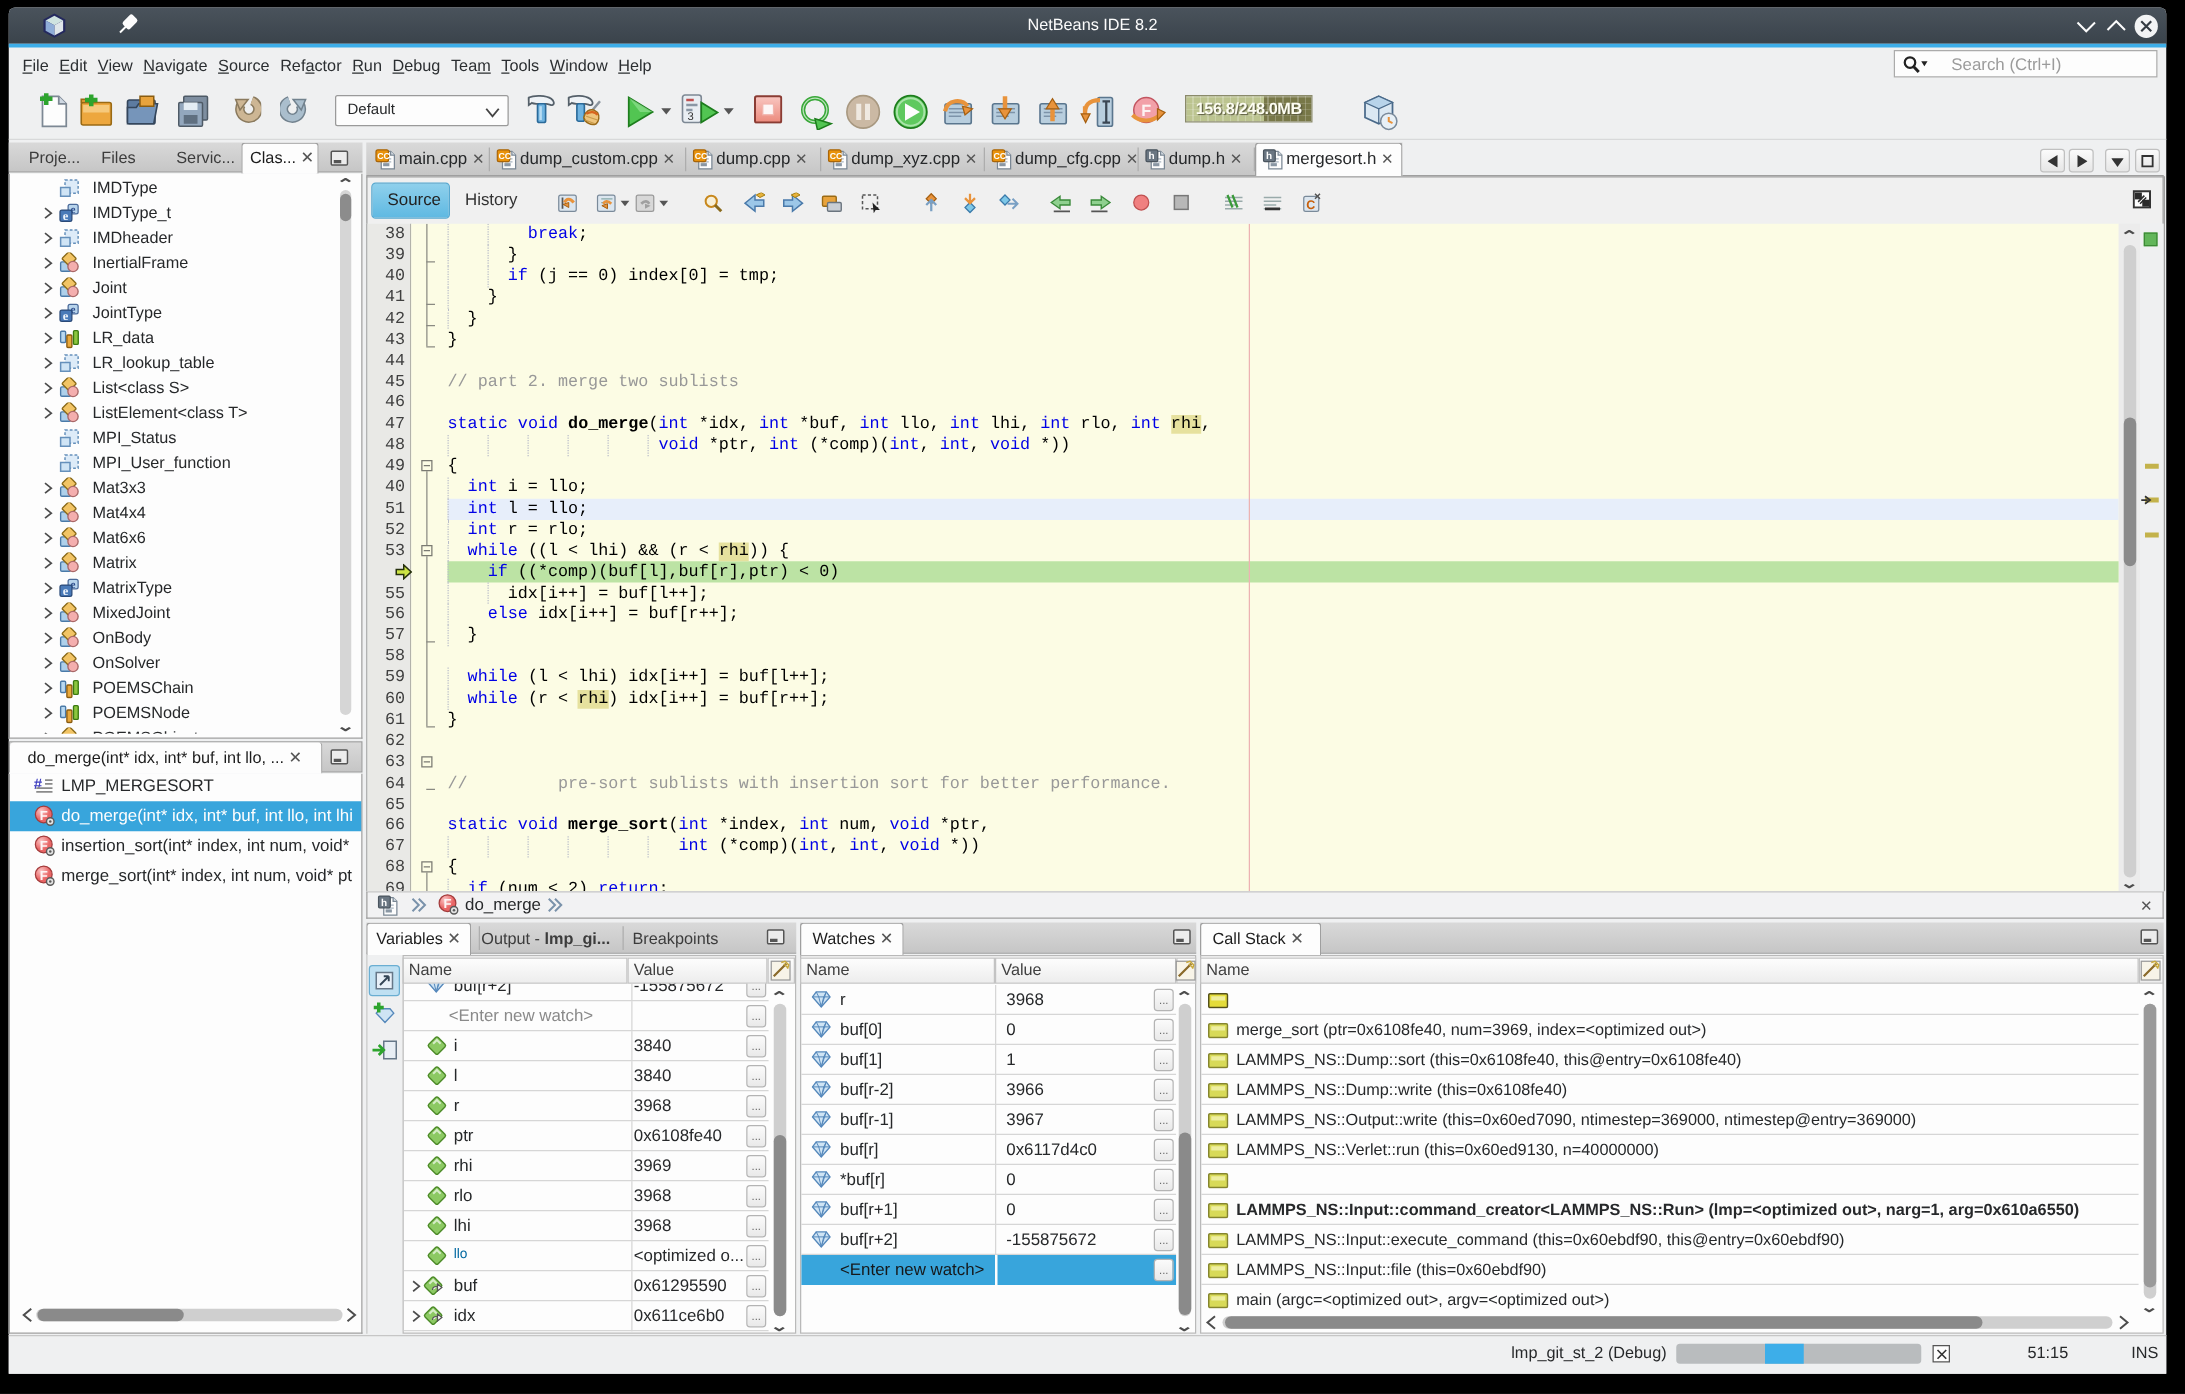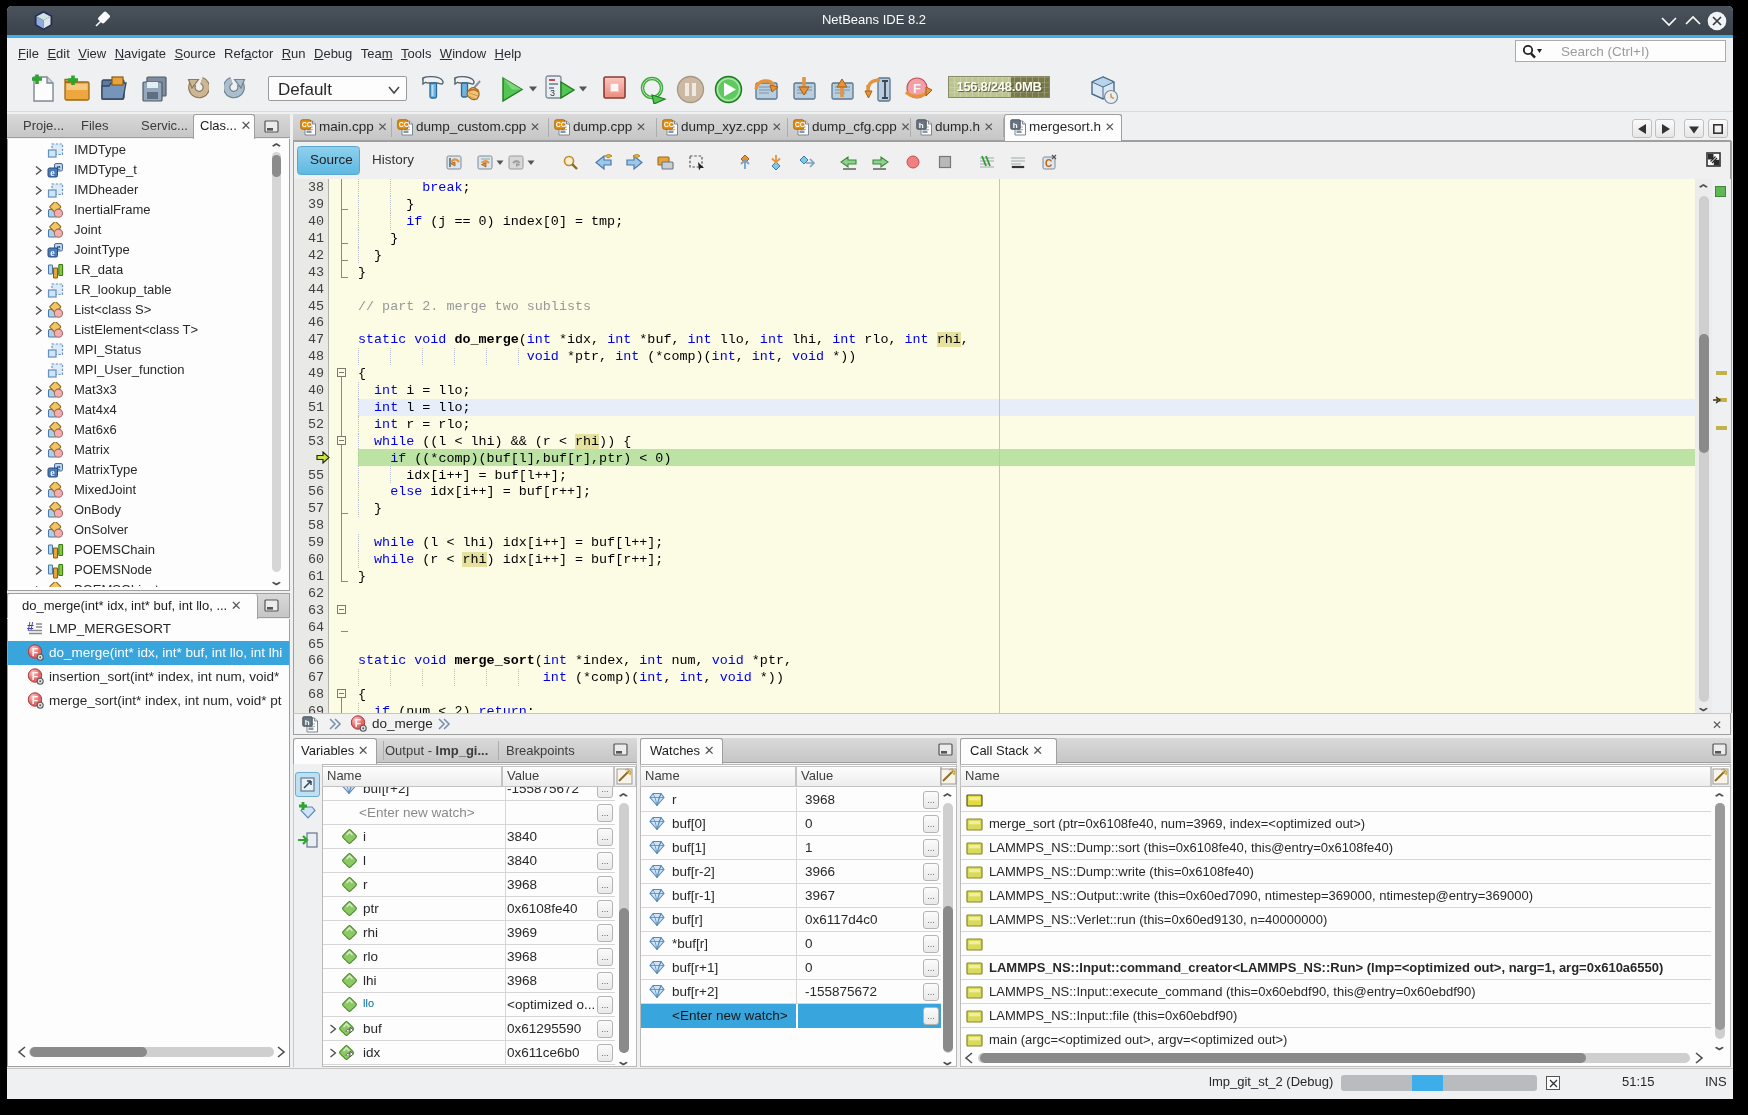--- a/index.html
+++ b/index.html
@@ -111,21 +111,21 @@
 <div class="a" style="left:224px;top:76px">
     <svg width="22" height="23" viewBox="0 0 22 23">
 <g transform="scale(-1,1) translate(-22,0)">
 <path d="M6 7.5 A 7.2 7.2 0 1 0 14.5 4.5" fill="none" stroke="#72828e" stroke-width="7.6"></path>
 <path d="M6 7.5 A 7.2 7.2 0 1 0 14.5 4.5" fill="none" stroke="#aabecd" stroke-width="5.2"></path>
 <path d="M1.5 3.5 L11.5 3.5 L5 12 Z" fill="#aabecd" stroke="#72828e" stroke-width="1.2"></path>
 </g>
     </svg>
   </div>
 <div class="a" style="left:268px;top:76px;width:139px;height:25px;background:#fdfdfd;border:1px solid #9a9a9a;border-radius:2px">
-<div class="a" style="left:9px;top:3px;font-size:17px;color:#26282a">Default</div>
+<div class="a" style="left:9px;top:3px;font-size:12px;color:#26282a">Default</div>
 <svg class="a" style="left:118px;top:8px" width="14" height="10" viewBox="0 0 14 10">
       <path d="M2 2 L7 8 L12 2" stroke="#444" stroke-width="1.5" fill="none"></path>
     </svg>
 </div>
 <div class="a" style="left:421px;top:75px">
     <svg width="25" height="25" viewBox="0 0 25 25">
 <path d="M2 3 C6 1 16 1 20 4 C22 5.5 23 8 21 9 C20 9.5 18 8 16 8 L8 8 C5 8 3 7 2 5 Z" fill="#eef2f6" stroke="#55606a" stroke-width="1.4"></path>
 <path d="M2 3 L2 9 L5 7" fill="#fdfdfd" stroke="#55606a" stroke-width="1.4"></path>
 <rect x="9" y="8" width="6.5" height="15" rx="1.5" fill="#6fb3e0" stroke="#2a6a9a" stroke-width="1.3"></rect>
 <rect x="10.5" y="10" width="2" height="11" fill="#b8dcf2"></rect>
@@ -883,20 +883,21 @@
     <div class="ig" style="left:64.5px;top:354.9px;height:16.9px"></div>
     <div class="cline" style="left:65px;top:356.1px">  <span class="k">while</span> (l &lt; lhi) idx[i++] = buf[l++];</div>
     <div class="gnum" style="left:0;top:373.0px">60</div>
     <div class="ig" style="left:64.5px;top:371.8px;height:16.9px"></div>
     <div class="cline" style="left:65px;top:373.0px">  <span class="k">while</span> (r &lt; <span class="hl">rhi</span>) idx[i++] = buf[r++];</div>
     <div class="gnum" style="left:0;top:389.9px">61</div>
     <div class="cline" style="left:65px;top:389.9px">}</div>
     <div class="gnum" style="left:0;top:406.8px">62</div>
     <div class="gnum" style="left:0;top:423.7px">63</div>
     <div class="gnum" style="left:0;top:440.6px">64</div>
+    <div class="cline" style="left:65px;top:440.6px"><span class="c">//         pre-sort sublists with insertion sort for better performance.</span></div>
     <div class="gnum" style="left:0;top:457.5px">65</div>
     <div class="gnum" style="left:0;top:474.4px">66</div>
     <div class="cline" style="left:65px;top:474.4px"><span class="k">static</span> <span class="k">void</span> <span class="bold">merge_sort</span>(<span class="k">int</span> *index, <span class="k">int</span> num, <span class="k">void</span> *ptr,</div>
     <div class="gnum" style="left:0;top:491.3px">67</div>
     <div class="ig" style="left:64.5px;top:490.1px;height:16.9px"></div>
     <div class="ig" style="left:96.7px;top:490.1px;height:16.9px"></div>
     <div class="ig" style="left:128.8px;top:490.1px;height:16.9px"></div>
     <div class="ig" style="left:161.0px;top:490.1px;height:16.9px"></div>
     <div class="ig" style="left:193.1px;top:490.1px;height:16.9px"></div>
     <div class="ig" style="left:225.3px;top:490.1px;height:16.9px"></div>

